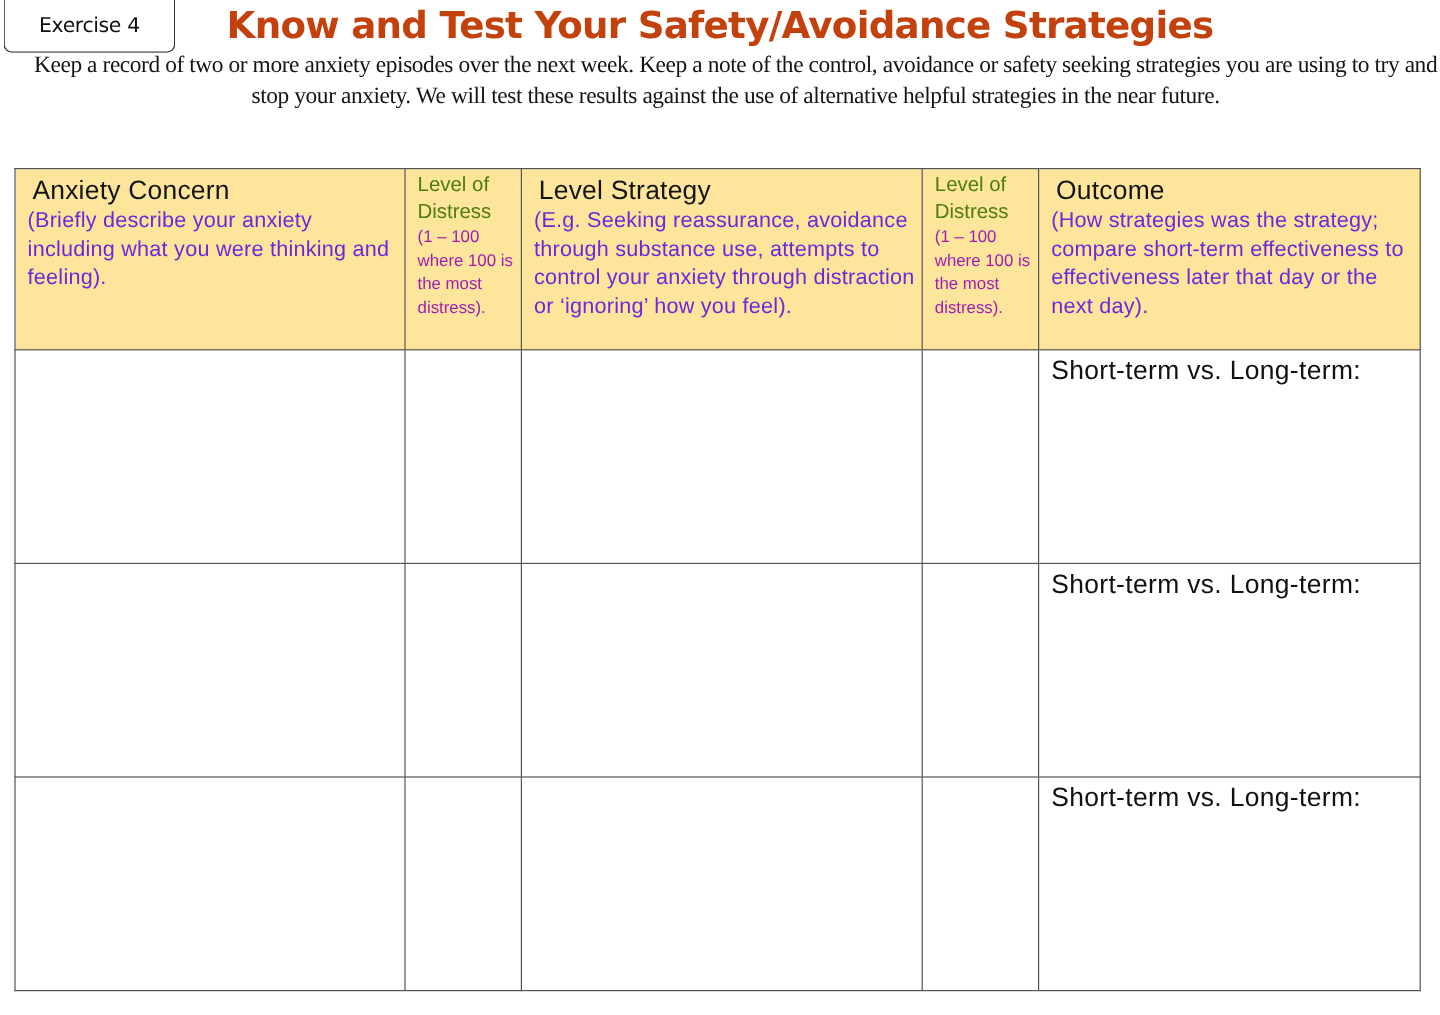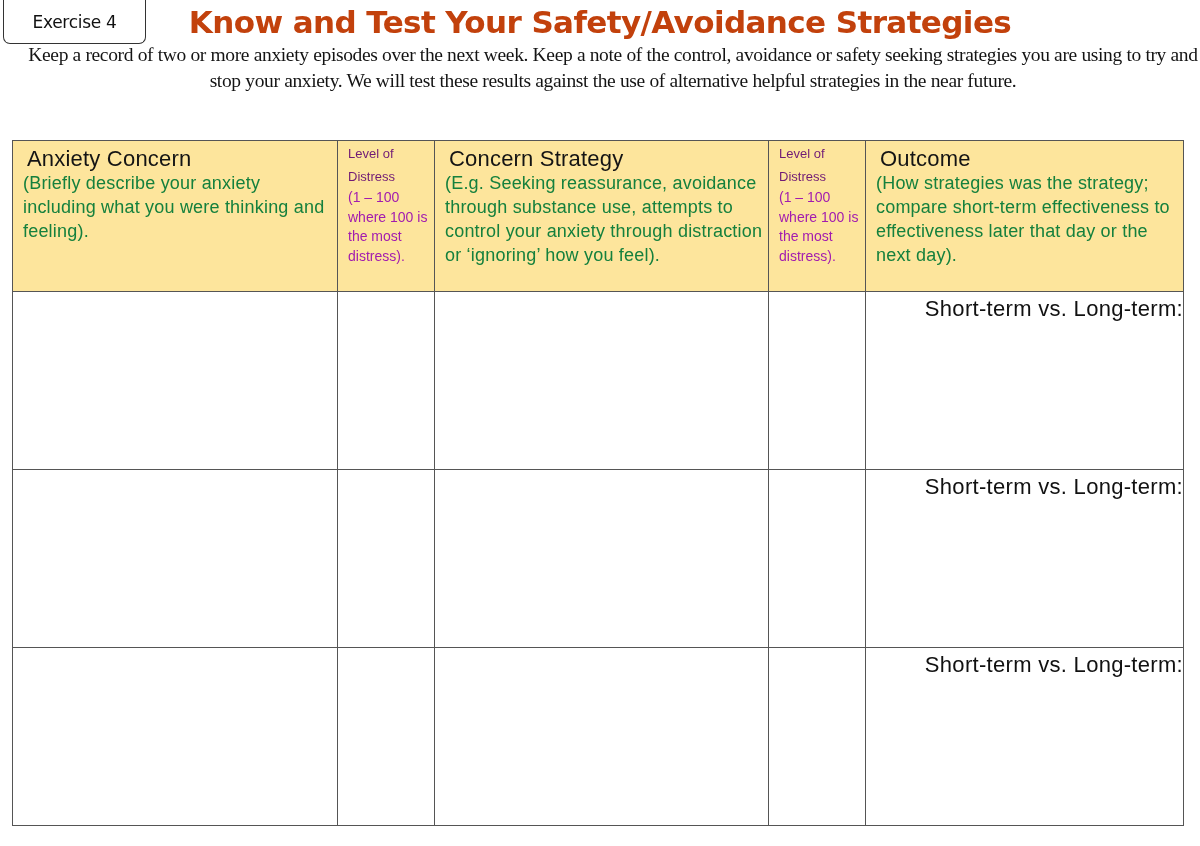--- a/index.html
+++ b/index.html
@@ -18,27 +18,27 @@
   .intro {
     position:absolute; left:23px; top:42px; width:1180px; text-align:center;
     font-family:Liberation Serif, serif; font-size:19.5px; line-height:26px; color:#141414;
     letter-spacing:-0.35px;
   }
   .grid { position:absolute; left:12px; top:140px; width:1171px; height:685px; }
   table.log {
     border-collapse:collapse; width:1171px; table-layout:fixed;
   }
   table.log td, table.log th {
-    border:1.6px solid #555; vertical-align:top; padding:0; box-sizing:border-box;text-align:right;
+    border:1.6px solid #555; vertical-align:top; padding:0; box-sizing:border-box;
   }
   table.log thead th { background:#fde59c; text-align:left; font-weight:normal; height:151px; }
   table.log tbody td { height:178px; background:#fff; }
   .hdr-main { font-family:"Liberation Sans", sans-serif; font-size:22px; line-height:25px; color:#141414; display:block; padding:5px 0 0 14px; letter-spacing:0.2px; }
-  .hdr-sub { font-family:"Liberation Sans", sans-serif; font-size:18px; line-height:24px; color:#15803d; display:block; padding:0 4px 0 10px; letter-spacing:0.2px; }
-  .lvl-main { font-family:"Liberation Sans", sans-serif; font-size:13px; line-height:23px; display:block; padding:1px 0 0 10px; color:#701a75; }
+  .hdr-sub { font-family:"Liberation Sans", sans-serif; font-size:18px; line-height:24px; color:#6d28d9; display:block; padding:0 4px 0 10px; letter-spacing:0.2px; }
+  .lvl-main { font-family:"Liberation Sans", sans-serif; font-size:17px; line-height:23px; display:block; padding:1px 0 0 10px; color:#4d7c0f; }
   .lvl-sub { font-family:"Liberation Sans", sans-serif; font-size:14px; line-height:19.5px; display:block; padding:0 0 0 10px; color:#a21caf; }
   .st-label { font-family:"Liberation Sans", sans-serif; font-size:22px; line-height:26px; padding:4px 0 0 10px; display:block; color:#111; letter-spacing:0.3px; }
   .cell-input { width:100%; height:100%; display:block; }
 </style>
 </head>
 <body>
 
 <div class="exercise-tag">Exercise 4</div>
 <div class="title">Know and Test Your Safety/Avoidance Strategies</div>
 <div class="intro">Keep a record of two or more anxiety episodes over the next week. Keep a note of the control, avoidance or safety seeking strategies you are using to try and stop your anxiety. We will test these results against the use of alternative helpful strategies in the near future.</div>
@@ -56,21 +56,21 @@
       <tr>
         <th>
           <span class="hdr-main">Anxiety Concern</span>
           <span class="hdr-sub">(Briefly describe your anxiety including what you were thinking and feeling).</span>
         </th>
         <th>
           <span class="lvl-main">Level of Distress</span>
           <span class="lvl-sub">(1 – 100 where 100 is the most distress).</span>
         </th>
         <th>
-          <span class="hdr-main">Concern Strategy</span>
+          <span class="hdr-main">Level Strategy</span>
           <span class="hdr-sub">(E.g. Seeking reassurance, avoidance through substance use, attempts to control your anxiety through distraction or ‘ignoring’ how you feel).</span>
         </th>
         <th>
           <span class="lvl-main">Level of Distress</span>
           <span class="lvl-sub">(1 – 100 where 100 is the most distress).</span>
         </th>
         <th>
           <span class="hdr-main">Outcome</span>
           <span class="hdr-sub">(How strategies was the strategy; compare short-term effectiveness to effectiveness later that day or the next day).</span>
         </th>

